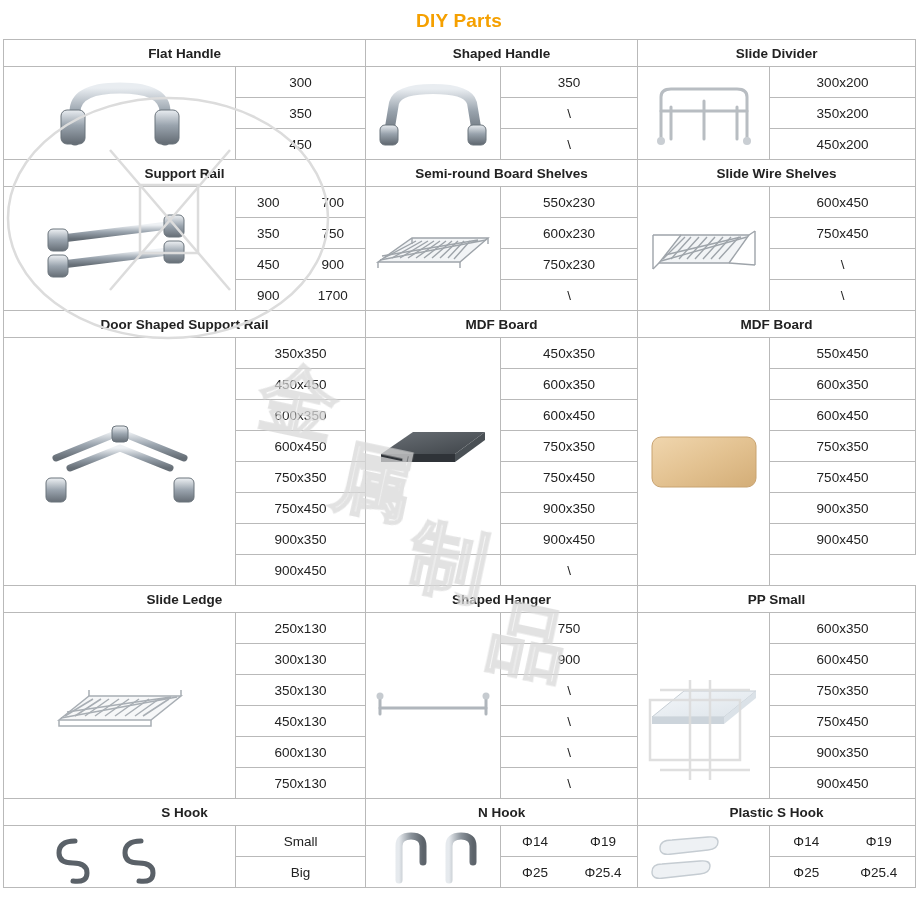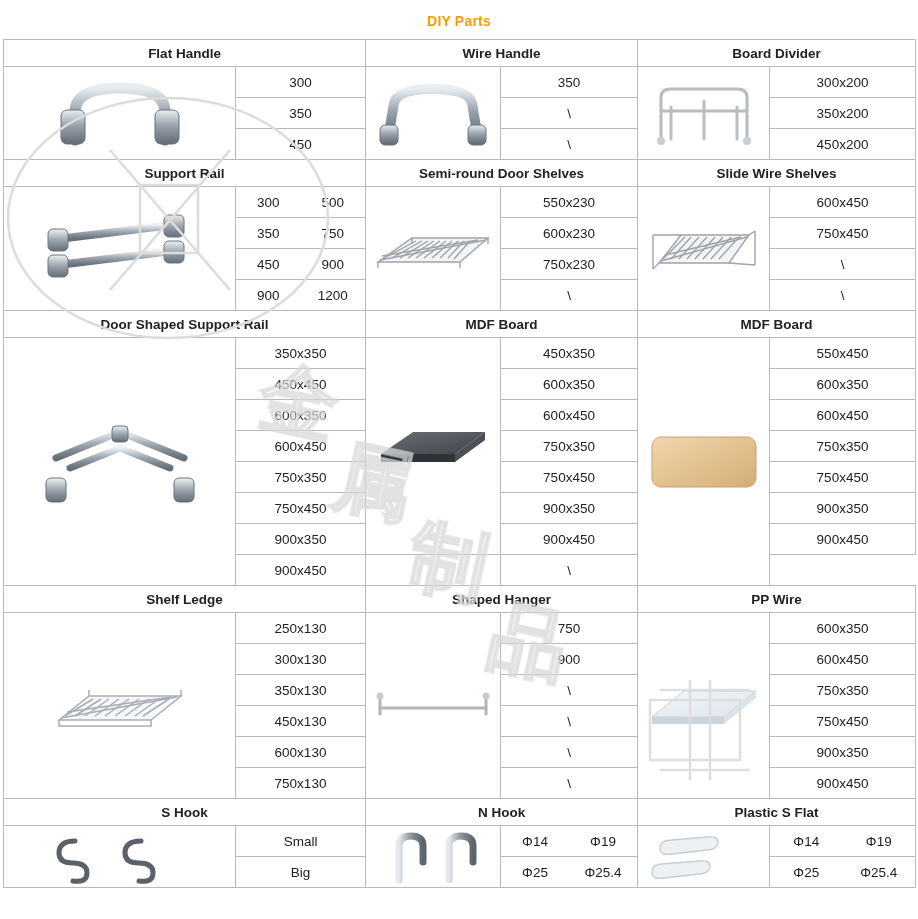--- a/index.html
+++ b/index.html
@@ -12,21 +12,21 @@
   #page {
     position: relative;
     width: 918px; height: 919px;
     overflow: hidden;
     background: #ffffff;
   }
   #title {
     text-align: center;
     color: #f5a000;
     font-weight: bold;
-    font-size: 14px;
+    font-size: 19px;
     line-height: 22px;
     padding-top: 10px;
     padding-bottom: 7px;
     letter-spacing: 0.2px;
   }
   table.grid {
     border-collapse: collapse;
     table-layout: fixed;
     width: 912px;
     margin: 0 3px;
@@ -123,22 +123,22 @@
         <col style="width:130px">
       <col style="width:135px">
         <col style="width:137px">
       <col style="width:132px">
         <col style="width:146px">
     </colgroup>
 
     <tbody>
         <tr>
       <td class="hdr" colspan="2">Flat Handle</td>
-      <td class="hdr" colspan="2">Wire Handle</td>
-      <td class="hdr" colspan="2">Board Divider</td>
+      <td class="hdr" colspan="2">Shaped Handle</td>
+      <td class="hdr" colspan="2">Slide Divider</td>
     </tr>
     <tr>
       <td class="img" rowspan="3">
         <div class="imgbox">
           <svg width="150" height="78" viewBox="0 0 150 78">
             <defs>
                   <linearGradient id="mg1" x1="0" y1="0" x2="0" y2="1">
               <stop offset="0" stop-color="#e9edf1"></stop>
                     <stop offset="0.45" stop-color="#9aa4ae"></stop>
               <stop offset="1" stop-color="#636b73"></stop>
@@ -189,21 +189,21 @@
       <td class="val">350x200</td>
     </tr>
     <tr>
       <td class="val">450</td>
       <td class="val">\</td>
       <td class="val">450x200</td>
     </tr>
 
     <tr>
       <td class="hdr" colspan="2">Support Rail</td>
-      <td class="hdr" colspan="2">Semi-round Door Shelves</td>
+      <td class="hdr" colspan="2">Semi-round Board Shelves</td>
       <td class="hdr" colspan="2">Slide Wire Shelves</td>
     </tr>
     <tr>
       <td class="img" rowspan="4">
         <div class="imgbox">
           <svg width="160" height="100" viewBox="0 0 160 100">
             <defs>
                   <linearGradient id="mg3" x1="0" y1="0" x2="0" y2="1">
               <stop offset="0" stop-color="#eef1f4"></stop>
                     <stop offset="0.5" stop-color="#9aa4ae"></stop>
@@ -219,21 +219,21 @@
               <rect x="8" y="56" width="20" height="22" rx="5"></rect>
               <rect x="124" y="16" width="20" height="22" rx="5"></rect>
               <rect x="124" y="42" width="20" height="22" rx="5"></rect>
             </g>
           </svg>
         </div>
       </td>
       <td class="val">
         <div class="dual">
           <span>300</span>
-          <span>500</span>
+          <span>700</span>
         </div>
       </td>
       <td class="img" rowspan="4">
         <div class="imgbox">
           <svg width="130" height="62" viewBox="0 0 130 62">
             <g fill="none" stroke="#9ea4aa" stroke-width="1.4">
               <path d="M10 44 L44 20 L120 20 L92 44 Z" fill="#f2f4f6"></path>
               <path d="M16 40 L48 23 M24 40 L54 23 M32 40 L60 23 M40 40 L66 23 M48 40 L72 23 M56 40 L78 23 M64 40 L84 23 M72 40 L90 23 M80 40 L96 23 M86 41 L102 23"></path>
               <path d="M12 42 L118 22 M14 38 L110 22"></path>
               <path d="M10 44 L10 50 M92 44 L92 50 M120 20 L120 26 M44 20 L44 26"></path>
@@ -275,21 +275,21 @@
           <span>900</span>
         </div>
       </td>
       <td class="val">750x230</td>
       <td class="val">\</td>
     </tr>
     <tr>
       <td class="val">
         <div class="dual">
           <span>900</span>
-          <span>1200</span>
+          <span>1700</span>
         </div>
       </td>
       <td class="val">\</td>
       <td class="val">\</td>
     </tr>
 
     <tr>
       <td class="hdr" colspan="2">Door Shaped Support Rail</td>
       <td class="hdr" colspan="2">MDF Board</td>
       <td class="hdr" colspan="2">MDF Board</td>
@@ -382,23 +382,23 @@
       <td class="val">900x450</td>
       <td class="val">900x450</td>
     </tr>
     <tr>
       <td class="val">900x450</td>
       <td class="val"></td>
       <td class="val">\</td>
     </tr>
 
     <tr>
-      <td class="hdr" colspan="2">Shelf Ledge</td>
+      <td class="hdr" colspan="2">Slide Ledge</td>
       <td class="hdr" colspan="2">Shaped Hanger</td>
-      <td class="hdr" colspan="2">PP Wire</td>
+      <td class="hdr" colspan="2">PP Small</td>
     </tr>
     <tr>
       <td class="img" rowspan="6">
         <div class="imgbox">
           <svg width="150" height="60" viewBox="0 0 150 60">
             <g fill="none" stroke="#a8aeb4" stroke-width="1.5">
               <path d="M14 44 L44 20 L136 20 L106 44 Z" fill="#f6f7f8"></path>
               <path d="M20 40 L48 23 M30 40 L56 23 M40 40 L64 23 M50 40 L74 23 M60 40 L84 23 M70 40 L94 23 M80 40 L104 23 M90 40 L114 23 M98 40 L124 23"></path>
               <path d="M16 42 L132 21 M22 36 L126 21"></path>
               <path d="M14 44 L14 50 L106 50 L106 44"></path>
@@ -461,21 +461,21 @@
     </tr>
     <tr>
       <td class="val">750x130</td>
       <td class="val">\</td>
       <td class="val">900x450</td>
     </tr>
 
     <tr>
       <td class="hdr" colspan="2">S Hook</td>
       <td class="hdr" colspan="2">N Hook</td>
-      <td class="hdr" colspan="2">Plastic S Flat</td>
+      <td class="hdr" colspan="2">Plastic S Hook</td>
     </tr>
     <tr>
       <td class="img" rowspan="2">
         <div class="imgbox">
           <svg width="150" height="60" viewBox="0 0 150 60">
             <g fill="none" stroke="#5a6168" stroke-width="5" stroke-linecap="round">
               <path d="M30 14 Q14 14 14 26 Q14 36 28 36 Q42 36 42 46 Q42 56 28 54"></path>
               <path d="M96 14 Q80 14 80 26 Q80 36 94 36 Q108 36 108 46 Q108 56 94 54"></path>
             </g>
           </svg>

